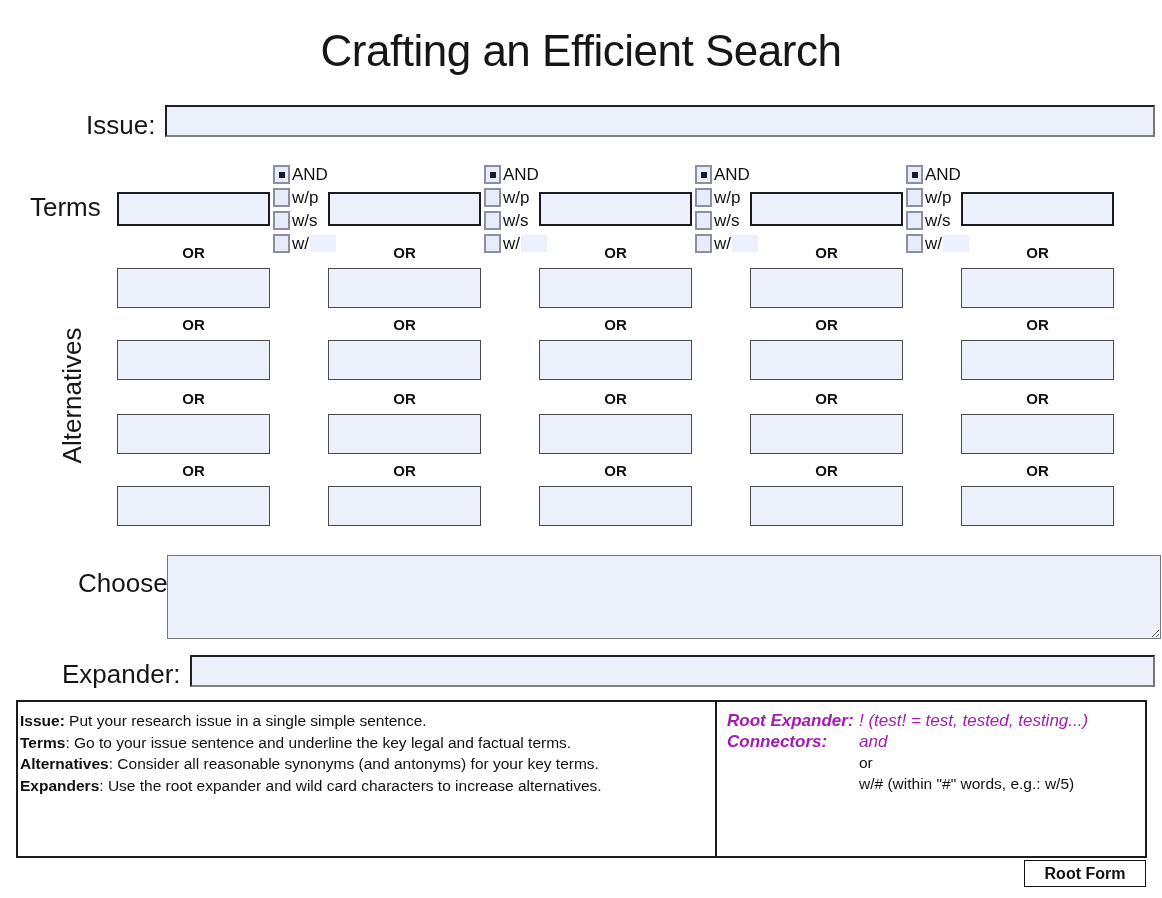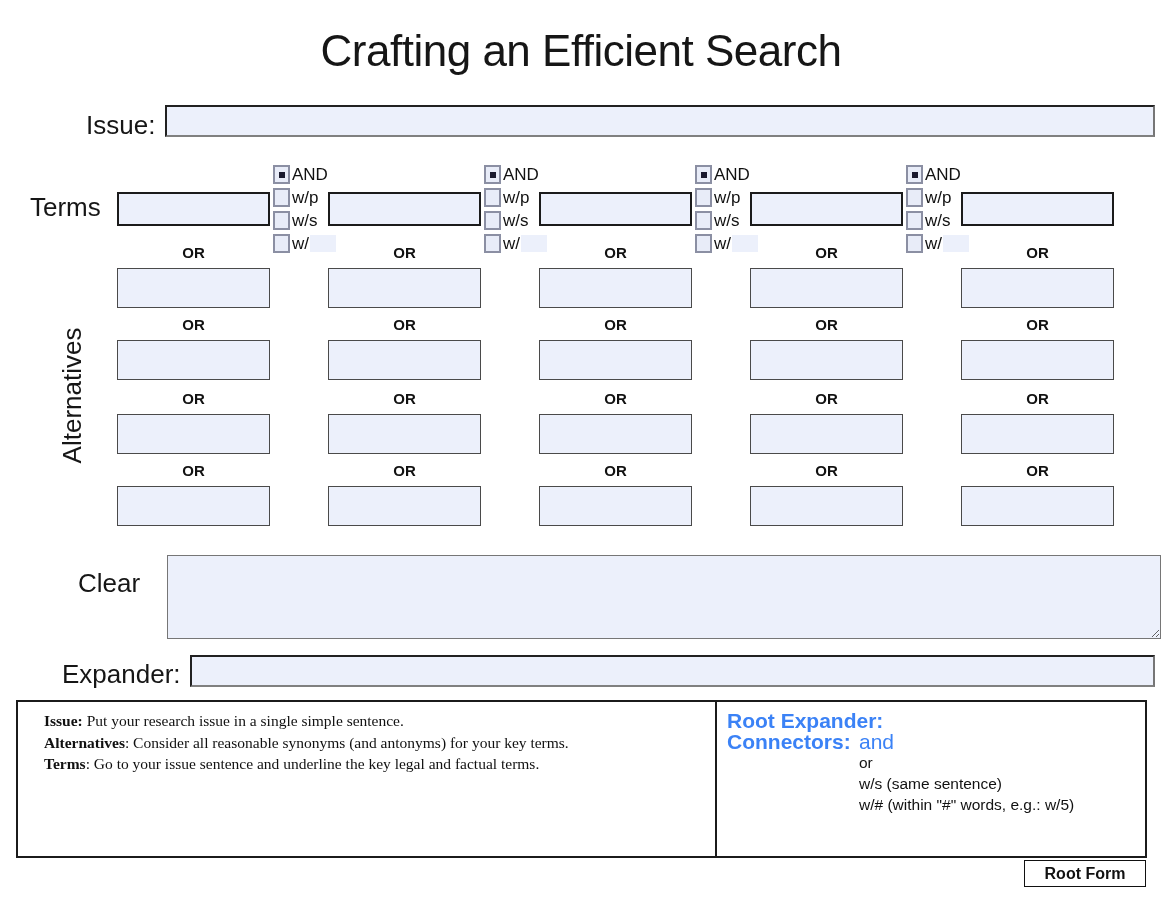--- a/index.html
+++ b/index.html
@@ -158,42 +158,42 @@
   
   .panel {
     position: absolute;
     border: 2.5px solid #1b1b1b;
     box-sizing: border-box;
     background: #ffffff;
   }
   #instructions-panel {
     left: 16px; top: 700px;
     width: 804px; height: 158px;
-    padding: 8px 0 0 26px;
-    font-family: Liberation Serif, serif;
+    padding: 8px 0 0 2px;
   }
   #legend-panel {
     left: 715px; top: 700px;
     width: 432px; height: 158px;
     padding: 8px 0 0 10px;
   }
   .instr-line {
     font-size: 15.5px;
     line-height: 21.5px;
     color: #111;
     white-space: nowrap;
   }
   .instr-line b { font-weight: bold; }
 
   .legend-row {
     display: flex;
-    font-size: 21px;
+    font-size: 17px;
     line-height: 21px;
-    color: #3b82f6;
-    white-space: nowrap;
+    color: #a21caf;
+    white-space: nowrap;
+    font-style: italic;
   }
   .legend-key {
     font-weight: bold;
     width: 132px;
     flex: 0 0 auto;
   }
   .legend-val { flex: 1 1 auto; }
   .legend-sub {
     font-size: 15.5px;
     line-height: 21px;
@@ -359,44 +359,47 @@
 <div class="or-label" style="left:539px; top:462px;">OR</div>
 <div class="or-label" style="left:750px; top:462px;">OR</div>
 <div class="or-label" style="left:961px; top:462px;">OR</div>
 
 <input class="alt-box" style="left: 117px; top: 486px;" type="text" value="">
 <input class="alt-box" style="left: 328px; top: 486px;" type="text" value="">
 <input class="alt-box" style="left: 539px; top: 486px;" type="text" value="">
 <input class="alt-box" style="left: 750px; top: 486px;" type="text" value="">
 <input class="alt-box" style="left: 961px; top: 486px;" type="text" value="">
 
-<div class="row-label" id="search-label">Clear</div>
+<div class="row-label" id="search-label">Choose</div>
 <textarea id="search-input" style=""></textarea>
 
 <div class="row-label" id="database-label">Expander:</div>
 <input class="underline-field" id="database-input" type="text" value="" style="">
 
 <div class="panel" id="instructions-panel">
   <div class="instr-line">
     <b>Issue:</b><span> Put your research issue in a single simple sentence.</span>
   </div>
   <div class="instr-line">
+    <b>Terms</b><span>: Go to your issue sentence and underline the key legal and factual terms.</span>
+  </div>
+  <div class="instr-line">
     <b>Alternatives</b><span>: Consider all reasonable synonyms (and antonyms) for your key terms.</span>
   </div>
   <div class="instr-line">
-    <b>Terms</b><span>: Go to your issue sentence and underline the key legal and factual terms.</span>
+    <b>Expanders</b><span>: Use the root expander and wild card characters to increase alternatives.</span>
   </div>
 </div>
 
 <div class="panel" id="legend-panel">
   <div class="legend-row">
     <span class="legend-key">Root Expander:</span>
+    <span class="legend-val">! (test! = test, tested, testing...)</span>
   </div>
   <div class="legend-row">
     <span class="legend-key">Connectors:</span>
     <span class="legend-val">and</span>
   </div>
   <div class="legend-sub">or</div>
-  <div class="legend-sub">w/s (same sentence)</div>
   <div class="legend-sub">w/# (within "#" words, e.g.: w/5)</div>
 </div>
 
 <button id="clear-form-button">Root Form</button>
 
 </body></html>

